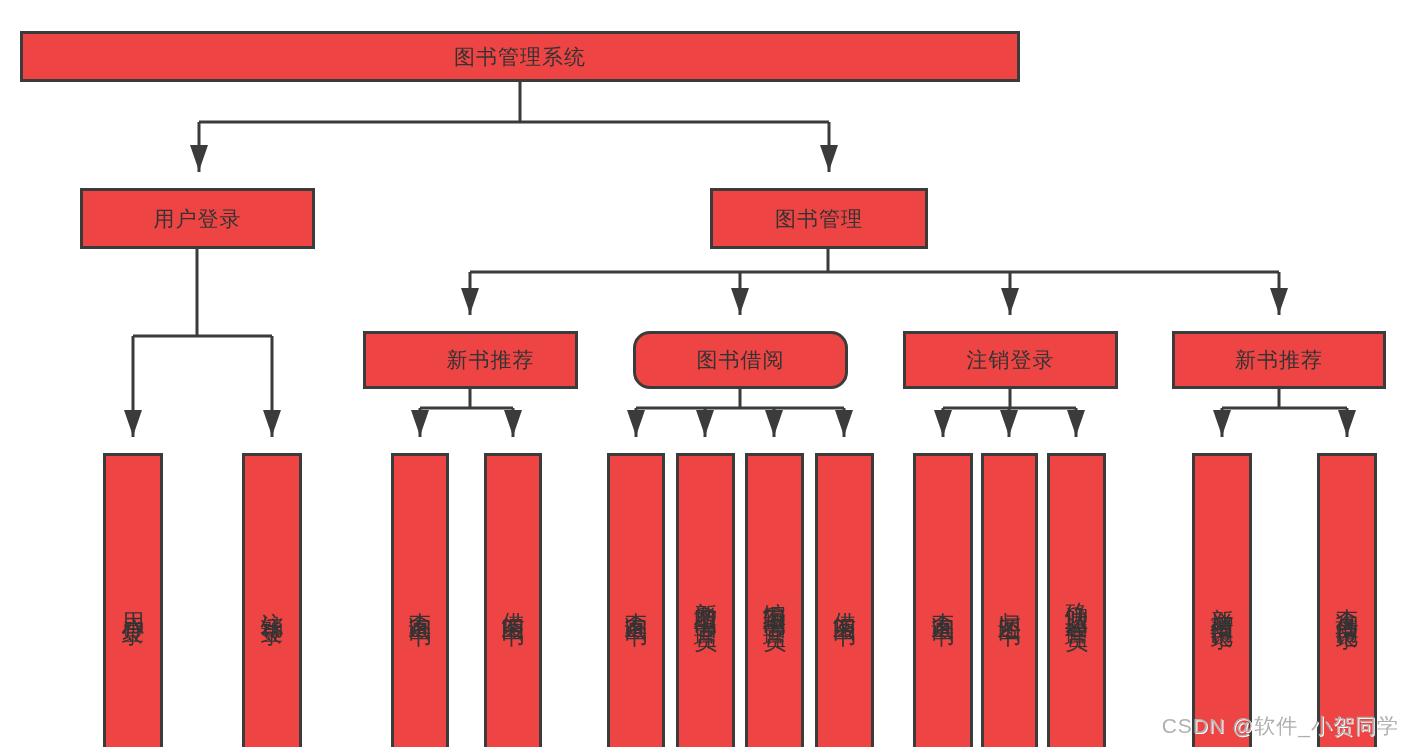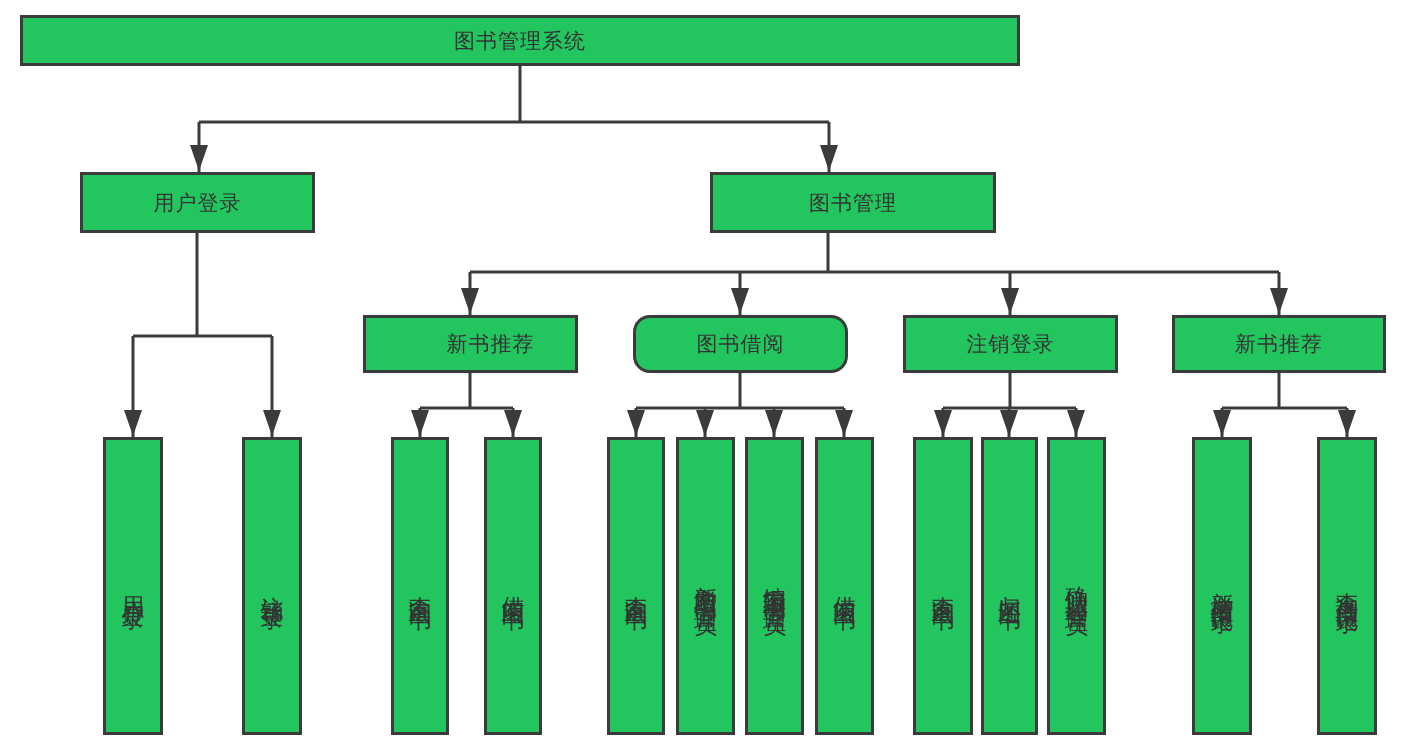--- a/index.html
+++ b/index.html
@@ -19,28 +19,29 @@
     position: absolute;
     left: 0;
     top: 0;
     width: 1405px;
     height: 747px;
   }
   .node {
     position: absolute;
     box-sizing: border-box;
     border: 3px solid #3b3b3b;
-    background: #22c55e;
+    background: #ef4444;
     display: flex;
     align-items: center;
     justify-content: center;
     color: #333333;
     font-size: 21px;
     letter-spacing: 1px;
     white-space: nowrap;
+    margin-top: 16px;
   }
   .node.vertical {
     writing-mode: vertical-rl;
     font-size: 23px;
     letter-spacing: 4px;
     line-height: 1;
     white-space: normal;
   }
   .watermark {
     position: absolute;
@@ -80,32 +81,33 @@
       <polygon points="934,410 952,410 943,436" fill="#3b3b3b"></polygon>
       <polygon points="1000,410 1018,410 1009,436" fill="#3b3b3b"></polygon>
       <polygon points="1067,410 1085,410 1076,436" fill="#3b3b3b"></polygon>
       <path d="M1279,373 V408 M1222,408 H1347 M1222,408 V437 M1347,408 V437" fill="none" stroke="#3b3b3b" stroke-width="3"></path>
       <polygon points="1213,410 1231,410 1222,436" fill="#3b3b3b"></polygon>
       <polygon points="1338,410 1356,410 1347,436" fill="#3b3b3b"></polygon>
     </svg>
   <div id="nodes">
       <div class="node" style="left: 20px; top: 15px; width: 1000px; height: 51px;">图书管理系统</div>
       <div class="node" style="left: 80px; top: 172px; width: 235px; height: 61px;">用户登录</div>
-      <div class="node" style="left: 710px; top: 172px; width: 286px; height: 61px;">图书管理</div>
+      <div class="node" style="left: 710px; top: 172px; width: 218px; height: 61px;">图书管理</div>
       <div class="node" style="left: 363px; top: 315px; width: 215px; height: 58px; padding-left: 40px;">新书推荐</div>
       <div class="node" style="left: 633px; top: 315px; width: 215px; height: 58px; border-radius: 17px;">图书借阅</div>
       <div class="node" style="left: 903px; top: 315px; width: 215px; height: 58px;">注销登录</div>
       <div class="node" style="left: 1172px; top: 315px; width: 214px; height: 58px;">新书推荐</div>
       <div class="node vertical" style="left: 103px; top: 437px; width: 60px; height: 298px;">用户登录</div>
       <div class="node vertical" style="left: 242px; top: 437px; width: 60px; height: 298px;">注销登录</div>
       <div class="node vertical" style="left: 391px; top: 437px; width: 58px; height: 298px;">查询图书</div>
       <div class="node vertical" style="left: 484px; top: 437px; width: 58px; height: 298px;">借阅图书</div>
       <div class="node vertical" style="left: 607px; top: 437px; width: 58px; height: 298px;">查询图书</div>
       <div class="node vertical" style="left: 676px; top: 437px; width: 59px; height: 298px;">新增图书（管理员）</div>
       <div class="node vertical" style="left: 745px; top: 437px; width: 59px; height: 298px;">编辑图书（管理员）</div>
       <div class="node vertical" style="left: 815px; top: 437px; width: 59px; height: 298px;">借阅图书</div>
       <div class="node vertical" style="left: 913px; top: 437px; width: 60px; height: 298px;">查询图书</div>
       <div class="node vertical" style="left: 981px; top: 437px; width: 57px; height: 298px;">归还图书</div>
       <div class="node vertical" style="left: 1047px; top: 437px; width: 59px; height: 298px;">确认归还（管理员）</div>
       <div class="node vertical" style="left: 1192px; top: 437px; width: 60px; height: 298px;">新增借阅记录</div>
       <div class="node vertical" style="left: 1317px; top: 437px; width: 60px; height: 298px;">查询借阅记录</div>
     </div>
+  <div class="watermark">CSDN @软件_小贺同学</div>
 </div>
 
 </body></html>

